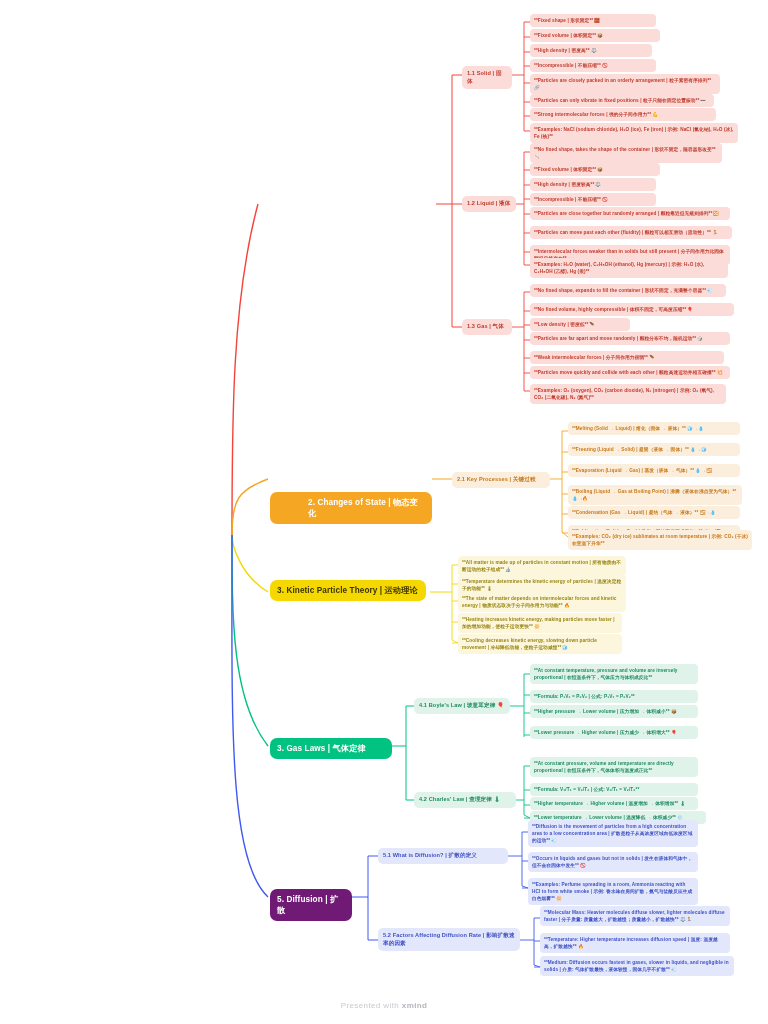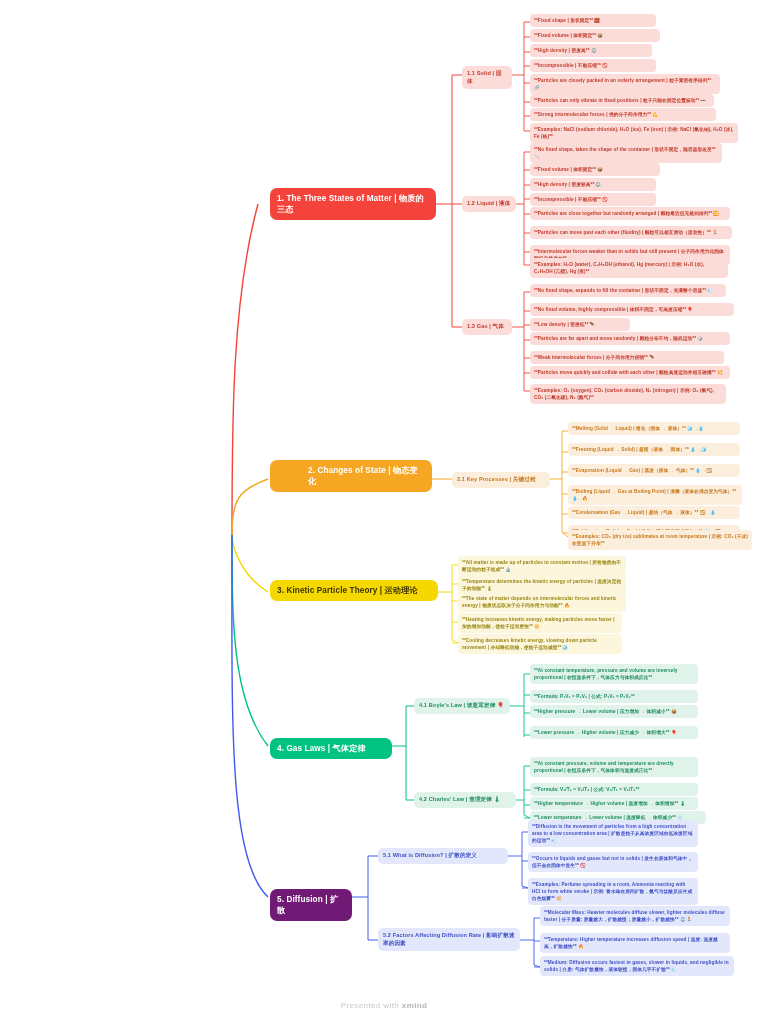--- a/index.html
+++ b/index.html
@@ -147,21 +147,20 @@
     <path d="M522 832 L522 886" stroke="#4059f1" stroke-width=".9" fill="none"></path>
     <path d="M522 832 L528 832 M522 861 L528 861 M522 888 L528 888" stroke="#4059f1" stroke-width=".9" fill="none"></path>
     <path d="M522 886 L528 888" stroke="#4059f1" stroke-width=".9" fill="none"></path>
     <path d="M520 940 L534 940" stroke="#4059f1" stroke-width=".9" fill="none"></path>
     <path d="M534 918 L534 965" stroke="#4059f1" stroke-width=".9" fill="none"></path>
     <path d="M534 918 L540 918 M534 941 L540 941 M534 967 L540 967" stroke="#4059f1" stroke-width=".9" fill="none"></path>
     <path d="M534 965 L540 967" stroke="#4059f1" stroke-width=".9" fill="none"></path>
   </svg>
 
 
-  <div class="node topic t-red" style="left:270px; top:188px; width:166px;">1. The Three States of Matter | 物质的三态</div>
 
   <div class="node sub c-red-s" style="left:462px; top:66px; width:50px;">1.1 Solid | 固体</div>
   <div class="node sub c-red-s" style="left:462px; top:196px; width:54px;">1.2 Liquid | 液体</div>
   <div class="node sub c-red-s" style="left:462px; top:319px; width:50px;">1.3 Gas | 气体</div>
 
   <div class="node leaf c-red" style="left:530px; top:14px;  width:126px;">**Fixed shape | 形状固定** 🧱</div>
   <div class="node leaf c-red" style="left:530px; top:29px;  width:130px;">**Fixed volume | 体积固定** 📦</div>
   <div class="node leaf c-red" style="left:530px; top:44px;  width:122px;">**High density | 密度高** ⚖️</div>
   <div class="node leaf c-red" style="left:530px; top:59px;  width:126px;">**Incompressible | 不能压缩** 🚫</div>
   <div class="node leaf c-red" style="left:530px; top:74px;  width:190px;">**Particles are closely packed in an orderly arrangement | 粒子紧密有序排列** 🔗</div>
@@ -179,40 +178,40 @@
   <div class="node leaf c-red" style="left:530px; top:258px; width:198px;">**Examples: H₂O (water), C₂H₅OH (ethanol), Hg (mercury) | 示例: H₂O (水), C₂H₅OH (乙醇), Hg (汞)**</div>
 
   <div class="node leaf c-red" style="left:530px; top:284px; width:196px;">**No fixed shape, expands to fill the container | 形状不固定，充满整个容器** 💨</div>
   <div class="node leaf c-red" style="left:530px; top:303px; width:204px;">**No fixed volume, highly compressible | 体积不固定，可高度压缩** 🎈</div>
   <div class="node leaf c-red" style="left:530px; top:318px; width:100px;">**Low density | 密度低** 🪶</div>
   <div class="node leaf c-red" style="left:530px; top:332px; width:200px;">**Particles are far apart and move randomly | 颗粒分布不均，随机运动** 🎲</div>
   <div class="node leaf c-red" style="left:530px; top:351px; width:194px;">**Weak intermolecular forces | 分子间作用力很弱** 🪶</div>
   <div class="node leaf c-red" style="left:530px; top:366px; width:200px;">**Particles move quickly and collide with each other | 颗粒高速运动并相互碰撞** 💥</div>
   <div class="node leaf c-red" style="left:530px; top:384px; width:196px;">**Examples: O₂ (oxygen), CO₂ (carbon dioxide), N₂ (nitrogen) | 示例: O₂ (氧气), CO₂ (二氧化碳), N₂ (氮气)**</div>
 
-  <div class="node topic t-orange" style="left:270px; top:460px; width:162px;padding-left:38px;">2. Changes of State | 物态变化</div>
+  <div class="node topic t-orange" style="left:270px; top:492px; width:162px;padding-left:38px;">2. Changes of State | 物态变化</div>
   <div class="node sub c-orange" style="left:452px; top:472px; width:98px;">2.1 Key Processes | 关键过程</div>
 
   <div class="node leaf c-orange" style="left:568px; top:422px; width:172px;">**Melting (Solid → Liquid) | 熔化（固体 → 液体）** 🧊→💧</div>
   <div class="node leaf c-orange" style="left:568px; top:443px; width:172px;">**Freezing (Liquid → Solid) | 凝固（液体 → 固体）** 💧→🧊</div>
   <div class="node leaf c-orange" style="left:568px; top:464px; width:172px;">**Evaporation (Liquid → Gas) | 蒸发（液体 → 气体）** 💧→🌫</div>
   <div class="node leaf c-orange" style="left:568px; top:485px; width:174px;">**Boiling (Liquid → Gas at Boiling Point) | 沸腾（液体在沸点变为气体）** 💧→🔥</div>
   <div class="node leaf c-orange" style="left:568px; top:506px; width:172px;">**Condensation (Gas → Liquid) | 凝结（气体 → 液体）** 🌫→💧</div>
   <div class="node leaf c-orange" style="left:568px; top:525px; width:172px;">**Sublimation (Solid → Gas) | 升华（固体直接变成气体）** 🧊→🌫</div>
   <div class="node leaf c-orange" style="left:568px; top:529px; width:184px; top:530px;">**Examples: CO₂ (dry ice) sublimates at room temperature | 示例: CO₂ (干冰) 在室温下升华**</div>
 
-  <div class="node topic t-yellow" style="left:270px; top:580px; width:168px; color:#3d3400;">3. Kinetic Particle Theory | 运动理论</div>
+  <div class="node topic t-yellow" style="left:270px; top:580px; width:156px; color:#3d3400;">3. Kinetic Particle Theory | 运动理论</div>
 
   <div class="node leaf c-yellow" style="left:458px; top:556px; width:168px;">**All matter is made up of particles in constant motion | 所有物质由不断运动的粒子组成** 🔬</div>
   <div class="node leaf c-yellow" style="left:458px; top:575px; width:168px;">**Temperature determines the kinetic energy of particles | 温度决定粒子的动能** 🌡</div>
   <div class="node leaf c-yellow" style="left:458px; top:592px; width:168px;">**The state of matter depends on intermolecular forces and kinetic energy | 物质状态取决于分子间作用力与动能** 🔥</div>
   <div class="node leaf c-yellow" style="left:458px; top:613px; width:164px;">**Heating increases kinetic energy, making particles move faster | 加热增加动能，使粒子运动更快** 🔆</div>
   <div class="node leaf c-yellow" style="left:458px; top:634px; width:164px;">**Cooling decreases kinetic energy, slowing down particle movement | 冷却降低动能，使粒子运动减慢** 🧊</div>
 
-  <div class="node topic t-green" style="left:270px; top:738px; width:122px;">4. Gas Laws | 气体定律</div>
+  <div class="node topic t-green" style="left:270px; top:738px; width:122px;">3. Gas Laws | 气体定律</div>
   <div class="node sub c-green" style="left:414px; top:698px; width:96px;">4.1 Boyle's Law | 玻意耳定律 🎈</div>
   <div class="node sub c-green" style="left:414px; top:792px; width:102px;">4.2 Charles' Law | 查理定律 🌡</div>
 
   <div class="node leaf c-green" style="left:530px; top:664px; width:168px;">**At constant temperature, pressure and volume are inversely proportional | 在恒温条件下，气体压力与体积成反比**</div>
   <div class="node leaf c-green" style="left:530px; top:690px; width:168px;">**Formula: P₁V₁ = P₂V₂ | 公式: P₁V₁ = P₂V₂**</div>
   <div class="node leaf c-green" style="left:530px; top:705px; width:168px;">**Higher pressure → Lower volume | 压力增加 → 体积减小** 📦</div>
   <div class="node leaf c-green" style="left:530px; top:726px; width:168px;">**Lower pressure → Higher volume | 压力减少 → 体积增大** 🎈</div>
 
   <div class="node leaf c-green" style="left:530px; top:757px; width:168px;">**At constant pressure, volume and temperature are directly proportional | 在恒压条件下，气体体积与温度成正比**</div>
   <div class="node leaf c-green" style="left:530px; top:783px; width:168px;">**Formula: V₁/T₁ = V₂/T₂ | 公式: V₁/T₁ = V₂/T₂**</div>

